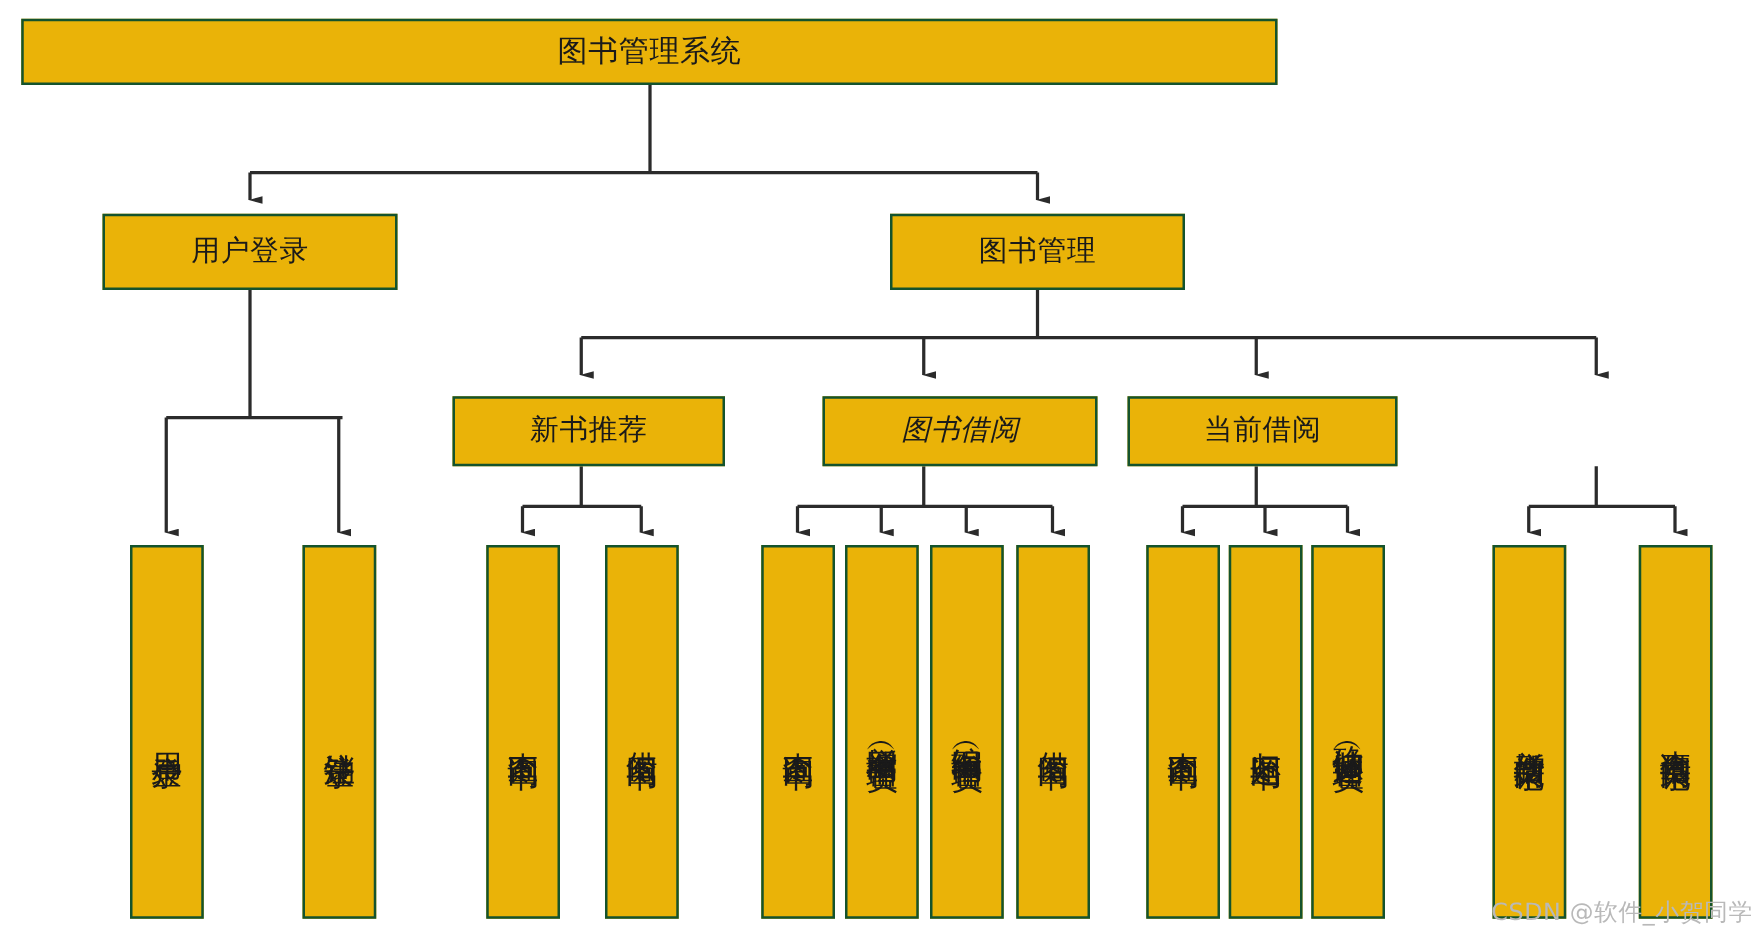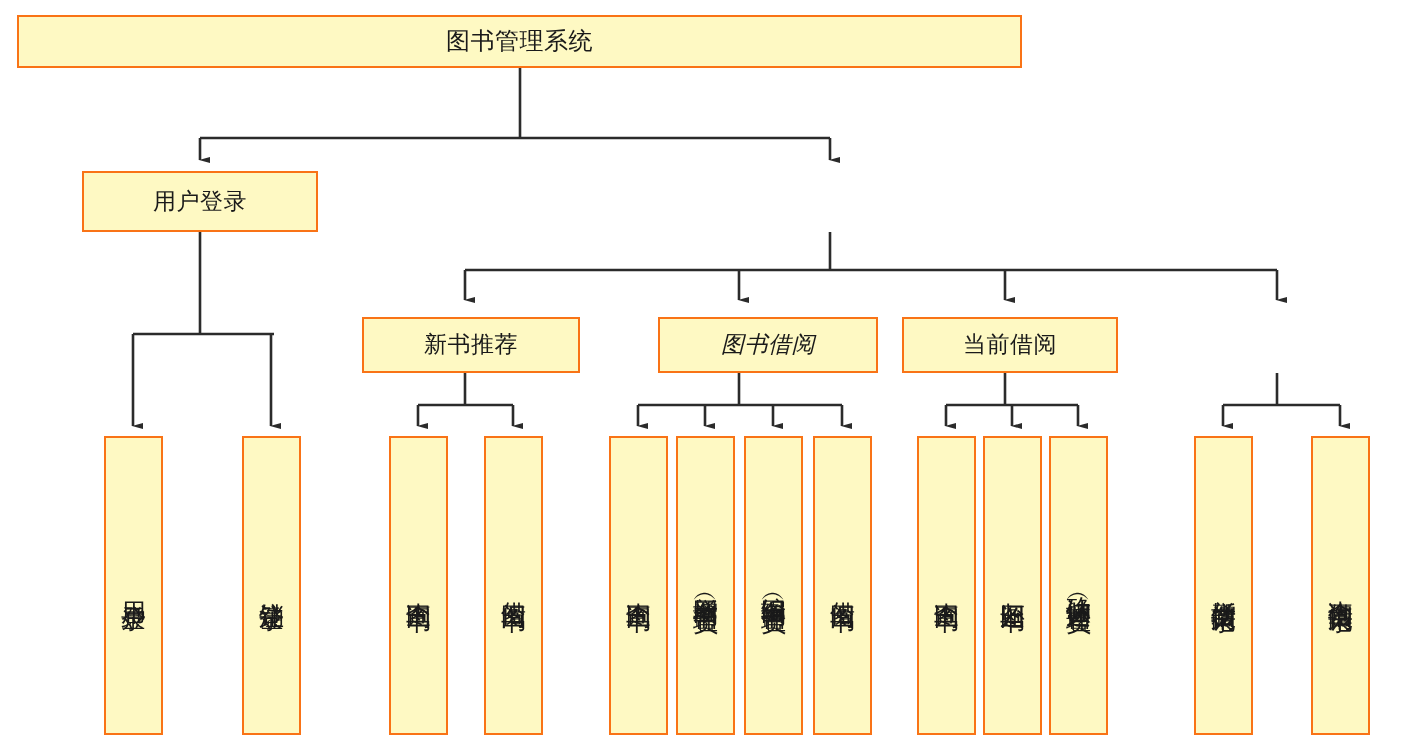--- a/index.html
+++ b/index.html
@@ -23,22 +23,22 @@
     position: absolute;
     left: 0;
     top: 0;
     width: 1405px;
     height: 747px;
     pointer-events: none;
   }
   .node {
     position: absolute;
     box-sizing: border-box;
-    background: #fef9c3;
-    border: 2px solid #f97316;
+    background: #eab308;
+    border: 2px solid #14532d;
     display: flex;
     align-items: center;
     justify-content: center;
     color: #1a1a1a;
   }
   .node-label {
     display: block;
     text-align: center;
     line-height: 1.12;
     letter-spacing: 0.5px;
@@ -127,20 +127,23 @@
     </g>
   </svg>
 
   <div class="node horiz root" style="left:17px; top:15px; width:1005px; height:53px;">
     <span class="node-label">图书管理系统</span>
   </div>
 
   <div class="node horiz" style="left:82px; top:171px; width:236px; height:61px;">
     <span class="node-label">用户登录</span>
   </div>
+  <div class="node horiz" style="left:712px; top:171px; width:236px; height:61px;">
+    <span class="node-label">图书管理</span>
+  </div>
 
   <div class="node horiz" style="left:362px; top:317px; width:218px; height:56px;">
     <span class="node-label">新书推荐</span>
   </div>
   <div class="node horiz" style="left:658px; top:317px; width:220px; height:56px;font-style:italic;">
     <span class="node-label">图书借阅</span>
   </div>
   <div class="node horiz" style="left:902px; top:317px; width:216px; height:56px;align-items:center;">
     <span class="node-label">当前借阅</span>
   </div>
@@ -182,14 +185,15 @@
     <span class="node-label">确认归还（管理员）</span>
   </div>
 
   <div class="node vert" style="left:1194px; top:436px; width:59px; height:299px;">
     <span class="node-label">新增借阅记录</span>
   </div>
   <div class="node vert" style="left:1311px; top:436px; width:59px; height:299px;">
     <span class="node-label">查询借阅记录</span>
   </div>
 
+  <div class="watermark" style="left:1193px; top:717px;">CSDN @软件_小贺同学</div>
 
 </div>
 
 </body></html>

